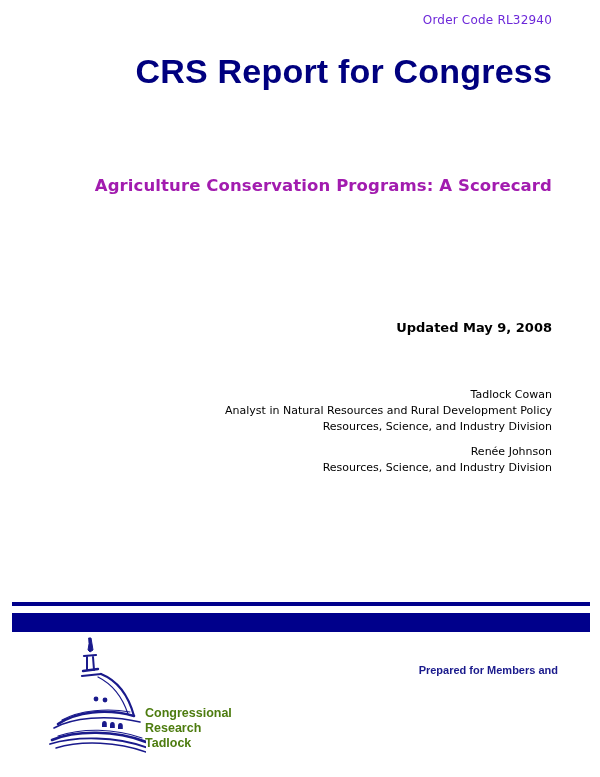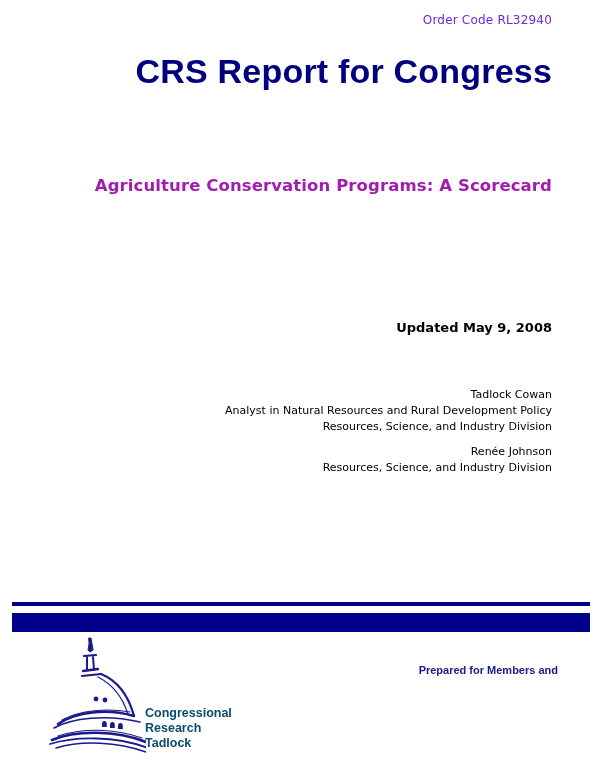--- a/index.html
+++ b/index.html
@@ -92,21 +92,21 @@
       width: 100px;
       height: 120px;
     }
     .logo-text {
       top: 706px;
       left: 145px;
       font-family: "Liberation Sans", sans-serif;
       font-weight: bold;
       font-size: 12.5px;
       line-height: 15px;
-      color: #0c4a6e;
+      color: #4d7c0f;
     }
     .logo-text span { display: block; }
   </style>
 </head>
 <body>
 
 <div class="abs order-code">Order Code RL32940</div>
 
 <div class="abs crs-title">CRS Report for Congress</div>
 

